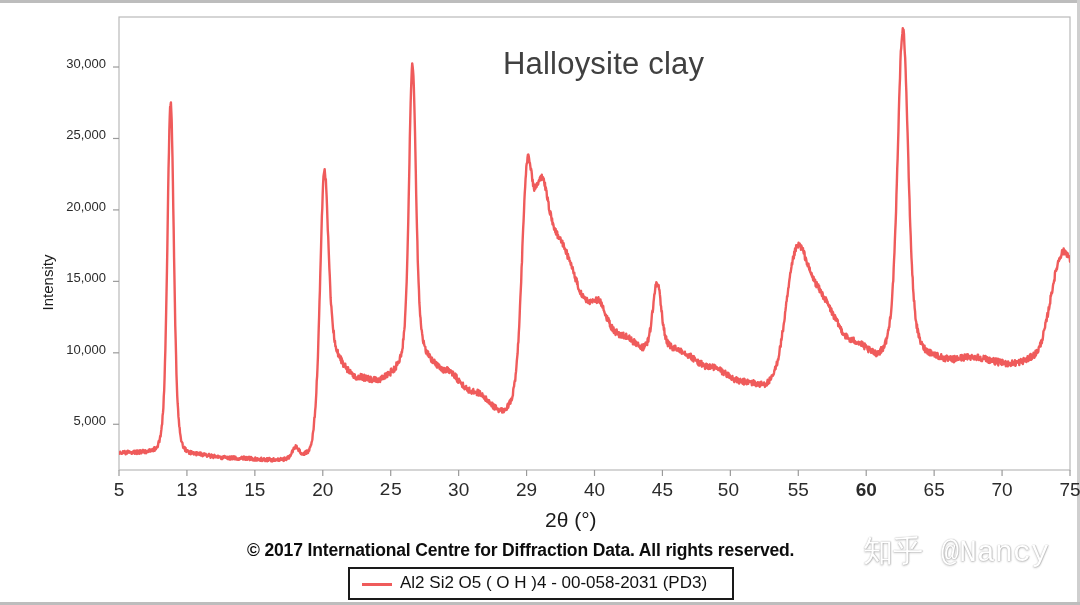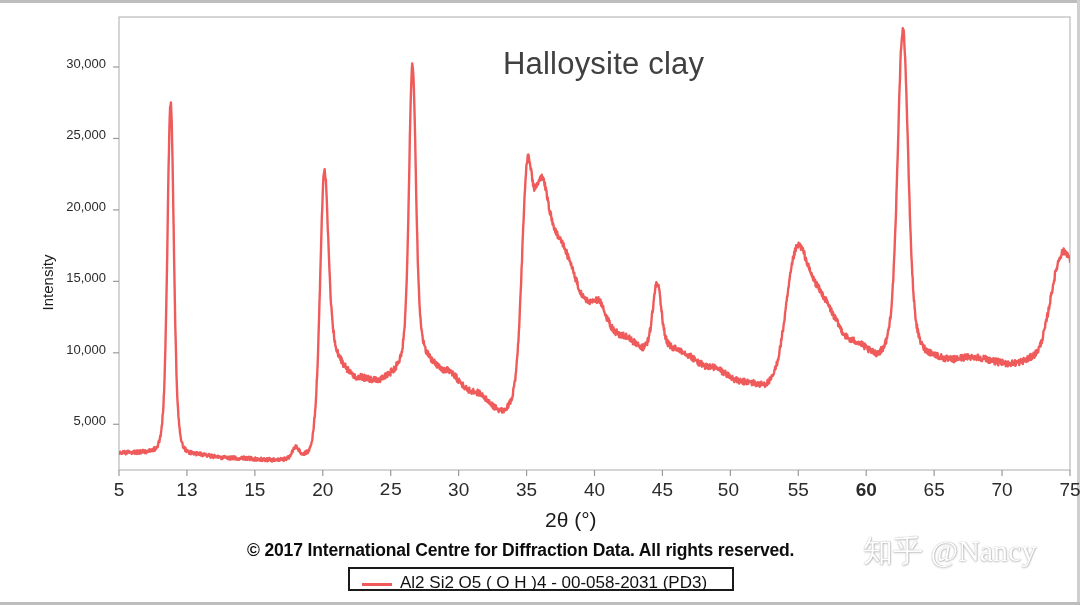--- a/index.html
+++ b/index.html
@@ -31,35 +31,35 @@
     left:545px;top:508px;font-size:21px;
   }
   .ytick-label{font-size:13px;color:#2b2b2b;text-align:right;width:92px;}
   .xtick-label{font-size:19px;color:#2b2b2b;text-align:center;width:60px;}
 
   #copyright{
     left:247px;top:540px;font-size:17.5px;font-weight:bold;color:#0d0d0d;
     letter-spacing:-.15px;
   }
   #legend-box{
-    position:absolute;left:348px;top:567px;width:386px;height:24px;
+    position:absolute;left:348px;top:567px;width:386px;height:33px;
     border:2px solid #1a1a1a;background:#ffffff;box-sizing:border-box;
   }
   #legend-swatch{
     position:absolute;left:12px;top:14px;width:30px;height:3px;background:#ef5b5b;
   }
   #legend-label{
     position:absolute;left:50px;top:4px;font-size:17px;color:#111;white-space:nowrap;
   }
   #watermark{
     position:absolute;left:863px;top:531px;font-size:30px;color:#ffffff;
     text-shadow:0 0 1px rgba(120,120,120,.55),0 1px 2px rgba(120,120,120,.45),
                 1px 0 1px rgba(150,150,150,.4);
     opacity:.95;pointer-events:none;
-    font-family:Liberation Serif, serif;
+    font-family:Liberation Mono, monospace;
   }
 </style>
 </head>
 <body>
 
 <div id="figure">
 
   <div id="top-rule"></div>
   <div id="right-rule"></div>
   <div id="bottom-rule"></div>
@@ -115,21 +115,21 @@
     <div class="txt ytick-label" style="left: 14px; top: 270.369px;">15,000</div>
     <div class="txt ytick-label" style="left: 14px; top: 198.918px;">20,000</div>
     <div class="txt ytick-label" style="left: 14px; top: 127.467px;">25,000</div>
     <div class="txt ytick-label" style="left: 14px; top: 56.0158px;">30,000</div>
     <div class="txt xtick-label" style="left: 89px; top: 479px;">5</div>
     <div class="txt xtick-label" style="left: 156.929px; top: 479px;">13</div>
     <div class="txt xtick-label" style="left: 224.857px; top: 479px;">15</div>
     <div class="txt xtick-label" style="left: 292.786px; top: 479px;">20</div>
     <div class="txt xtick-label" style="left: 360.714px; top: 479px; font-family: Liberation Mono, monospace;">25</div>
     <div class="txt xtick-label" style="left: 428.643px; top: 479px;">30</div>
-    <div class="txt xtick-label" style="left: 496.571px; top: 479px;">35</div>
+    <div class="txt xtick-label" style="left: 496.571px; top: 479px;">29</div>
     <div class="txt xtick-label" style="left: 564.5px; top: 479px;">40</div>
     <div class="txt xtick-label" style="left: 632.429px; top: 479px;">45</div>
     <div class="txt xtick-label" style="left: 679px; top: 479px; text-align: right;">50</div>
     <div class="txt xtick-label" style="left: 768.286px; top: 479px;">55</div>
     <div class="txt xtick-label" style="left: 836.214px; top: 479px; font-weight: bold;">60</div>
     <div class="txt xtick-label" style="left: 904.143px; top: 479px;">65</div>
     <div class="txt xtick-label" style="left: 972.071px; top: 479px;">70</div>
     <div class="txt xtick-label" style="left: 1040px; top: 479px;">75</div>
   </div>
 

